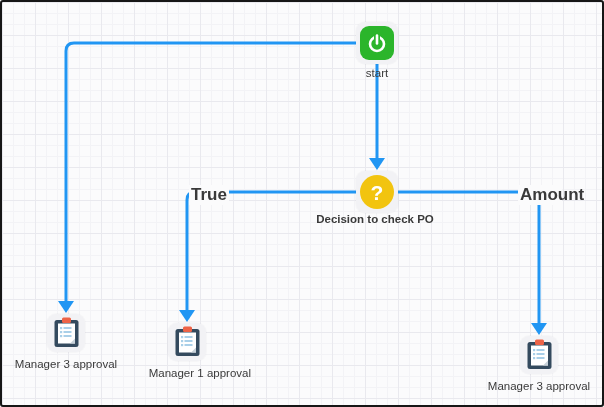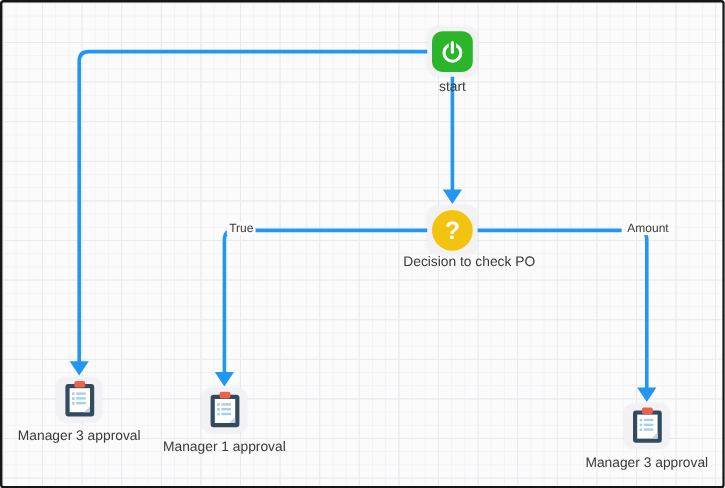--- a/index.html
+++ b/index.html
@@ -49,23 +49,24 @@
   }
 
   .lbl {
     position: absolute;
     font-size: 11.5px; color: #3a3a3a;
     text-align: center; line-height: 14px;
     white-space: nowrap;
   }
   .edge-lbl {
     position: absolute;
-    font-size: 10px; color: #3a3a3a;
+    font-size: 17px; color: #3a3a3a;
     background: #fbfbfc; padding: 0 2px;
     white-space: nowrap;
+    font-weight: bold;
   }
 </style>
 </head>
 <body>
 
 <div class="canvas">
 
   <svg class="wires" width="604" height="407">
 
     <g>
@@ -96,21 +97,21 @@
         <rect x="9" y="3.5" width="6" height="6.5" fill="var(--start-green)"></rect>
         <line x1="12" y1="4.5" x2="12" y2="12.5" stroke="#ffffff" stroke-width="2.6" stroke-linecap="round"></line>
       </svg>
     </div>
   </div>
   <div class="lbl" style="left:345px; top:64px; width:60px;">start</div>
 
   <div class="node node-40" style="left:354px; top:169px;">
     <div class="q-circle">?</div>
   </div>
-  <div class="lbl" style="left:303px; top:210px; width:172px;">
+  <div class="lbl" style="left:287px; top:210px; width:172px;font-weight:bold;">
     <div>Decision to check PO</div>
   </div>
 
   <div class="edge-lbl" style="left:187px; top:183px;">True</div>
   <div class="edge-lbl" style="left:516px; top:183px; width:44px; text-align:center;">Amount</div>
 
   <div class="node node-38" style="left:45px; top:312px;">
     <svg width="27" height="32" viewBox="0 0 27 32">
       <rect x="1.5" y="3" width="24" height="27" rx="2.5" fill="var(--clipboard-navy)"></rect>
       <rect x="5" y="6.5" width="17" height="20" fill="#ffffff"></rect>
@@ -133,21 +134,21 @@
       <path d="M22 26.5 L17 26.5 L22 21.5 Z" fill="#c8d2da"></path>
       <rect x="9" y="0.5" width="9" height="5.5" rx="1.5" fill="var(--clip-orange)"></rect>
       <rect x="7" y="10" width="2.2" height="2.2" fill="var(--paper-line-blue)"></rect>
       <rect x="10.5" y="10" width="8" height="2" fill="var(--paper-line-blue)"></rect>
       <rect x="7" y="14" width="2.2" height="2.2" fill="var(--paper-line-blue)"></rect>
       <rect x="10.5" y="14" width="8" height="2" fill="var(--paper-line-blue)"></rect>
       <rect x="7" y="18" width="2.2" height="2.2" fill="var(--paper-line-blue)"></rect>
       <rect x="10.5" y="18" width="8" height="2" fill="var(--paper-line-blue)"></rect>
     </svg>
   </div>
-  <div class="lbl" style="left:121px; top:364px; width:128px;">Manager 1 approval</div>
+  <div class="lbl" style="left:121px; top:364px; width:128px;text-align:right;">Manager 1 approval</div>
 
   <div class="node node-38" style="left:518px; top:334px;">
     <svg width="27" height="32" viewBox="0 0 27 32">
       <rect x="1.5" y="3" width="24" height="27" rx="2.5" fill="var(--clipboard-navy)"></rect>
       <rect x="5" y="6.5" width="17" height="20" fill="#ffffff"></rect>
       <path d="M22 26.5 L17 26.5 L22 21.5 Z" fill="#c8d2da"></path>
       <rect x="9" y="0.5" width="9" height="5.5" rx="1.5" fill="var(--clip-orange)"></rect>
       <rect x="7" y="10" width="2.2" height="2.2" fill="var(--paper-line-blue)"></rect>
       <rect x="10.5" y="10" width="8" height="2" fill="var(--paper-line-blue)"></rect>
       <rect x="7" y="14" width="2.2" height="2.2" fill="var(--paper-line-blue)"></rect>

